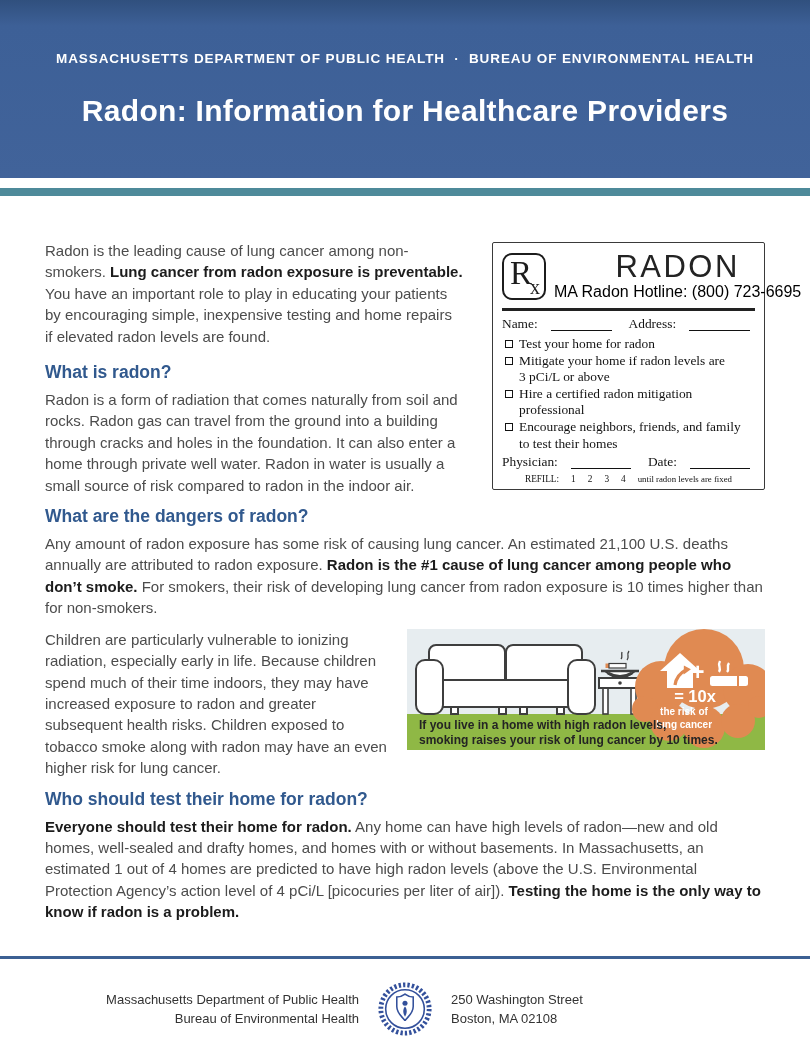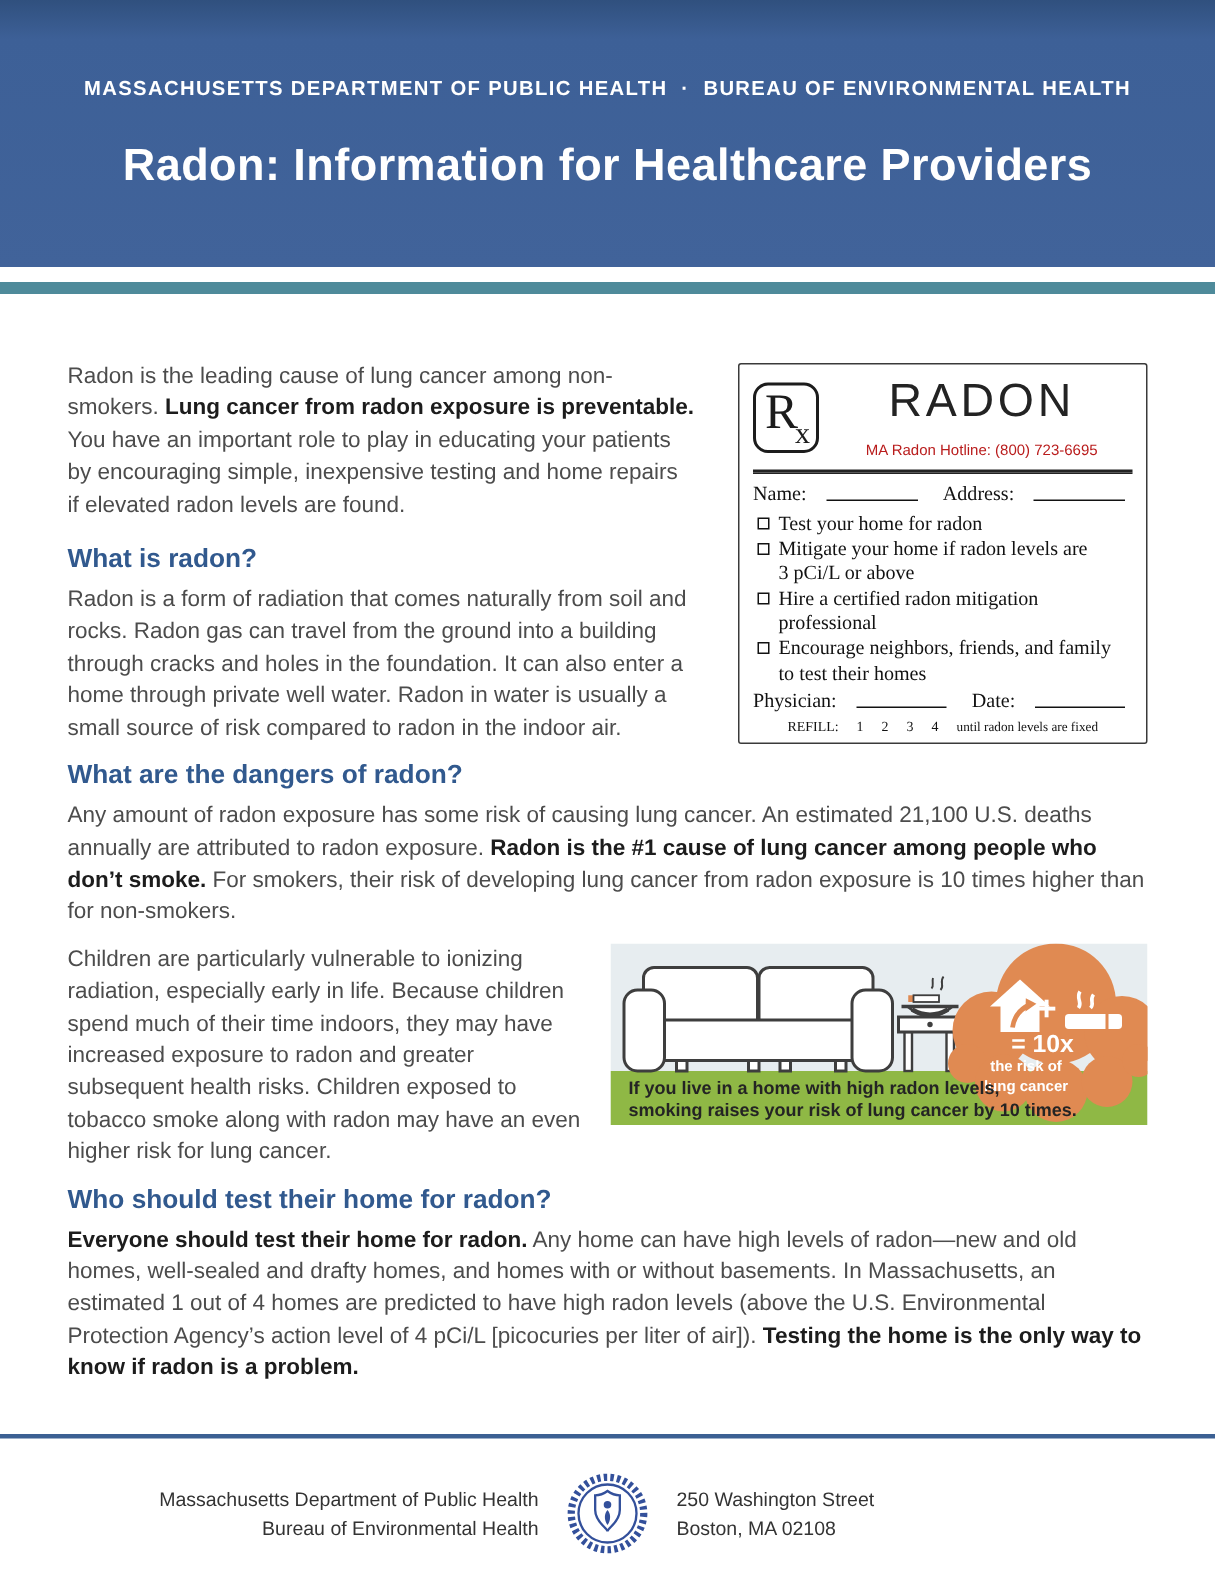--- a/index.html
+++ b/index.html
@@ -23,24 +23,24 @@
   .spacer { flex:1; }
 
   
   .rx-pad { width:273px; flex:none; border:1.5px solid #3a3a3a; border-radius:2px; background:#fff; padding:6px 9px 5px 9px; margin-top:2px; }
   .rx-head { display:flex; align-items:center; gap:8px; padding:2px 0 3px 0; }
   .rx-symbol { width:44px; height:47px; border:2.5px solid #1c1c1c; border-radius:10px; position:relative; flex:none; font-family:"Liberation Serif",serif; color:#1c1c1c; }
   .rx-r { position:absolute; top:1px; left:6px; font-size:33px; line-height:1.05; }
   .rx-x { position:absolute; bottom:1px; right:4px; font-size:20px; line-height:1; }
   .rx-title-wrap { flex:1; text-align:center; }
   .rx-title { font-size:31px; line-height:1; letter-spacing:2.5px; color:#232323; }
-  .rx-hotline { font-size:10px; color:#b91c1c; margin-top:13px; white-space:nowrap; }
+  .rx-hotline { font-size:16px; color:#000000; margin-top:1px; white-space:nowrap; }
   .rx-rule { height:3px; border-top:2px solid #222; border-bottom:1px solid #222; margin:4px 0 5px 0; }
   .rx-form { font-family:"Liberation Serif", serif; font-size:13.4px; color:#121212; }
-  .rx-line { display:flex; align-items:flex-start; line-height:16px;gap:12px; }
+  .rx-line { display:flex; align-items:flex-end; line-height:16px;gap:12px; }
   .fill-line { flex:1; border-bottom:1.3px solid #121212; height:13px; margin:0 5px 1px 1px; }
   .rx-checklist { margin-top:4px; }
   .check-item { display:flex; align-items:flex-start; }
   .checkbox { width:8px; height:8px; border:1.2px solid #121212; margin:4px 6px 0 3px; flex:none; }
   .check-text { line-height:16.6px; }
   .rx-phys { margin-top:2px; }
   .rx-refill { display:flex; justify-content:center; align-items:baseline; gap:12px; font-family:"Liberation Serif",serif; font-size:9.3px; color:#121212; margin-top:4px; }
   .refill-note { font-size:8.8px; }
 
   

